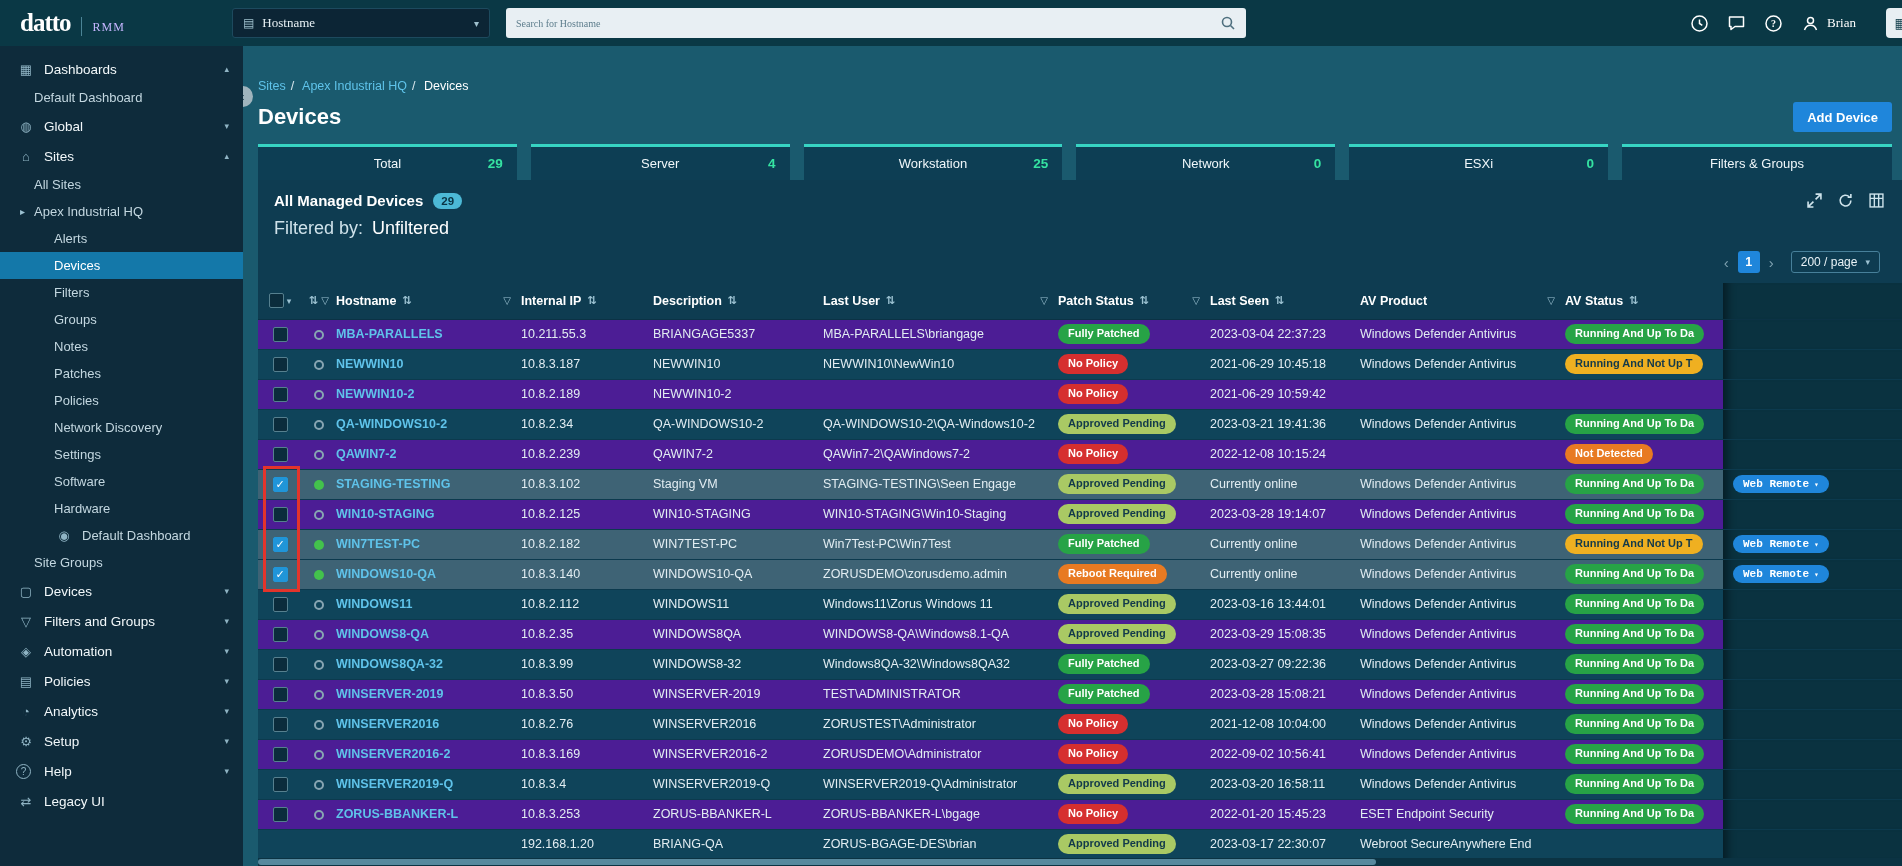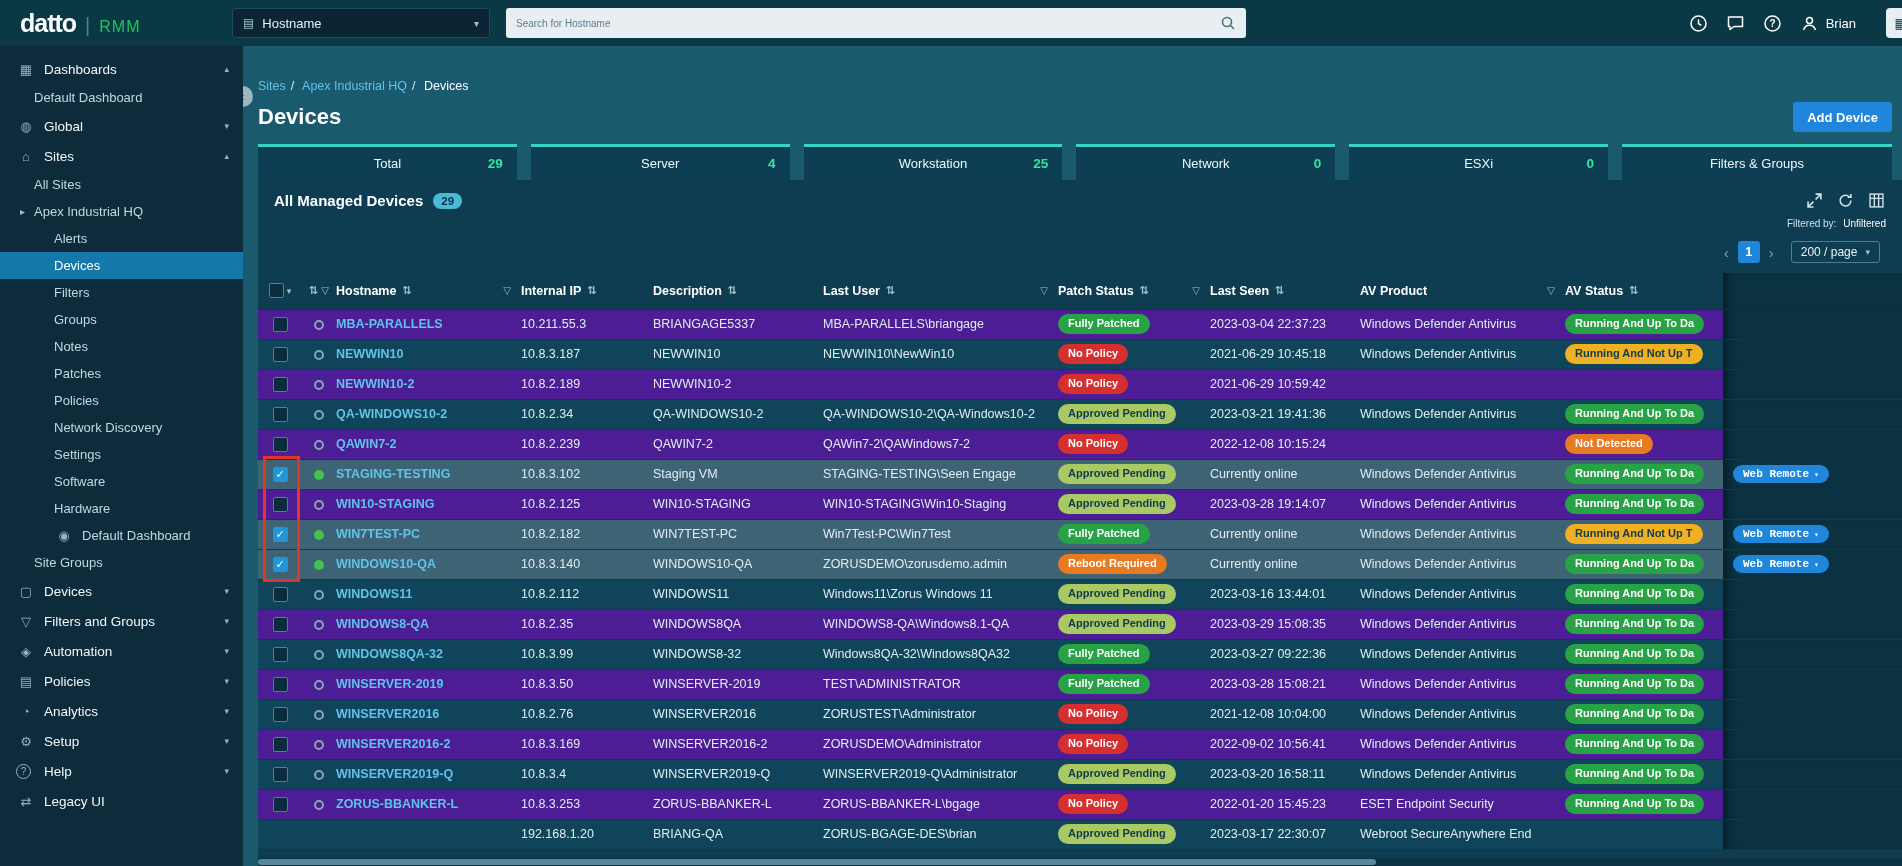--- a/index.html
+++ b/index.html
@@ -1,24 +1,24 @@
 <!DOCTYPE html>
 <html><head>
 <meta charset="utf-8">
 <style>
   * { margin:0; padding:0; box-sizing:border-box; }
   html,body { width:1902px; height:866px; overflow:hidden; }
   body { font-family:"Liberation Sans","DejaVu Sans",sans-serif; background:#0d2a3a; color:#e8f1f5; font-size:13px; }
 
   
-  .topbar { position:relative; height:46px; background:#0a3845; display:flex; align-items:center; padding-left:20px; }
+  .topbar { position:relative; height:46px; background:#0a3845; display:flex; align-items:center; padding-left:20px;font-family:Liberation Serif, serif; }
   .logo { display:flex; align-items:baseline; gap:9px; width:190px; flex:none; }
   .logo-brand { font-size:25px; font-weight:bold; letter-spacing:-1px; color:#fff; }
   .logo-sep { color:#4b8496; font-size:20px; font-weight:300; }
-  .logo-product { font-size:16px; color:#22c55e; letter-spacing:1px; }
+  .logo-product { font-size:12px; color:#c4b5fd; letter-spacing:1px; }
   .host-select { margin-left:22px; width:258px; height:30px; background:#0c2535; border:1px solid #1d4a5e; border-radius:3px; display:flex; align-items:center; gap:8px; padding:0 10px; color:#e8f1f5; cursor:pointer; flex:none; }
   .hs-icon { color:#9fc0ce; font-size:12px; }
   .hs-ch { margin-left:auto; color:#9fc0ce; font-size:10px; }
   .search { margin-left:16px; width:740px; height:30px; background:#e8eff3; border-radius:3px; display:flex; align-items:center; padding:0 10px; flex:none; }
   .search-input { flex:1; border:none; outline:none; background:transparent; font-size:10px; color:#2c4a58; font-family:inherit; }
   .search-input::placeholder { color:#5d7d8c; }
   .tb-right { margin-left:auto; display:flex; align-items:center; gap:18px; padding-right:46px; }
   .tb-icon { display:flex; cursor:pointer; }
   .user { display:flex; align-items:center; gap:7px; cursor:pointer; }
   .user-name { font-size:13px; color:#fff; }
@@ -63,21 +63,21 @@
   .panel-title { font-size:15px; font-weight:bold; color:#fff; }
   .count-badge { background:#4cb9d6; color:#0a3444; font-size:11.5px; font-weight:bold; border-radius:9px; padding:2px 8px; }
   .ph-icons { margin-left:auto; display:flex; gap:16px; align-items:center; }
   .ph-icons svg { cursor:pointer; }
   .actions-row { display:flex; align-items:center; gap:10px; padding:10px 16px 0; }
   .btn-blue { height:28px; padding:0 16px; background:#1f86db; border:none; border-radius:4px; color:#fff; font-size:13px; font-weight:bold; cursor:pointer; font-family:inherit; }
   .rel { position:relative; display:inline-flex; }
   .ann { position:absolute; inset:-4px; border:3px solid #e3342b; pointer-events:none; }
   .kebab { width:28px; height:28px; background:#0d4e68; border:none; border-radius:3px; color:#dfeef4; font-size:14px; cursor:pointer; }
   .rows-selected { font-size:13px; color:#eef6f9; margin-left:4px; }
-  .filtered-row { padding:9px 16px 0; font-size:10px; color:#cfe2ea;text-align:right; }
+  .filtered-row { padding:9px 16px 0; font-size:18px; color:#cfe2ea; }
   .filter-value { color:#fff; margin-left:4px; }
   .pagination { display:flex; align-items:center; justify-content:flex-end; gap:9px; padding:12px 22px 10px; }
   .pg-ch { color:#7fa2b1; font-size:15px; cursor:pointer; }
   .pg-num { min-width:22px; height:22px; background:#1f86db; color:#fff; border-radius:3px; font-size:12.5px; font-weight:bold; display:flex; align-items:center; justify-content:center; cursor:pointer; }
   .pg-size { display:flex; align-items:center; gap:8px; border:1px solid #47809a; border-radius:3px; padding:3px 9px; font-size:12px; color:#eaf3f7; cursor:pointer; margin-left:8px; }
   .pg-size-ch { font-size:9px; color:#9cc2d2; }
 
   
   .table-wrap { position:relative; }
   table { width:100%; border-collapse:collapse; table-layout:fixed; }

